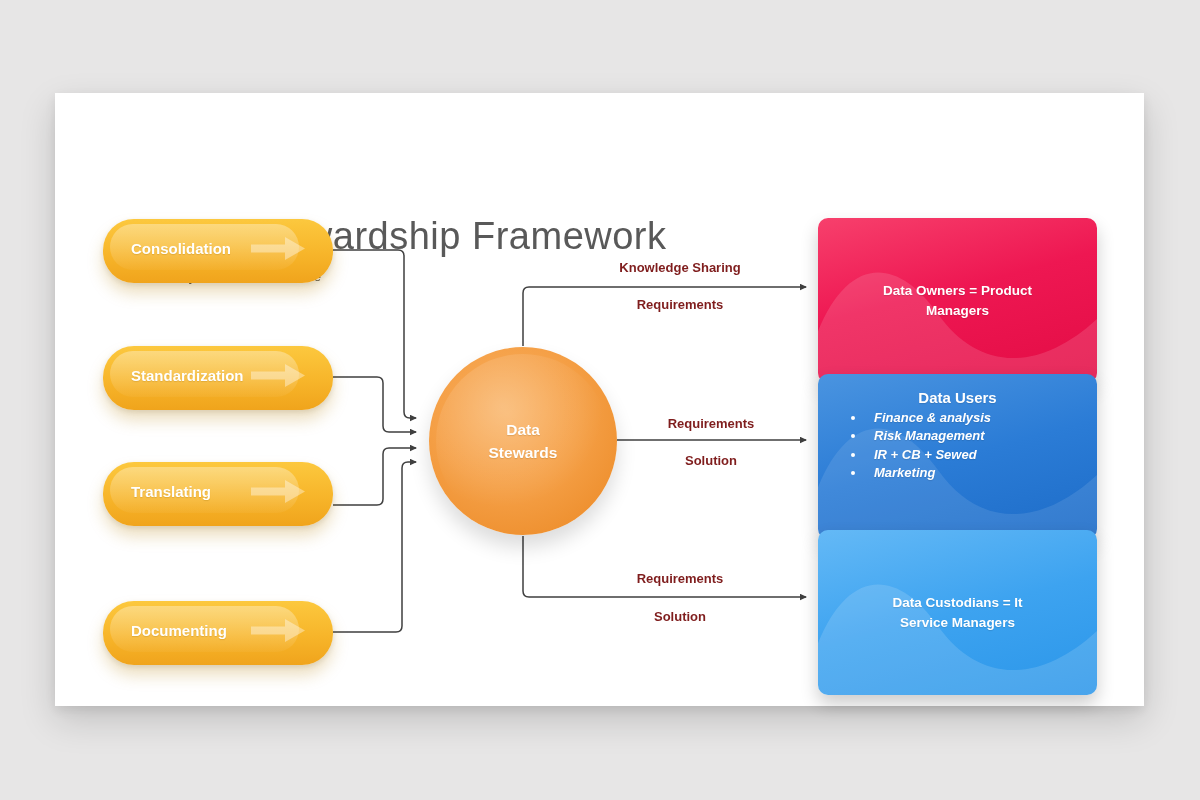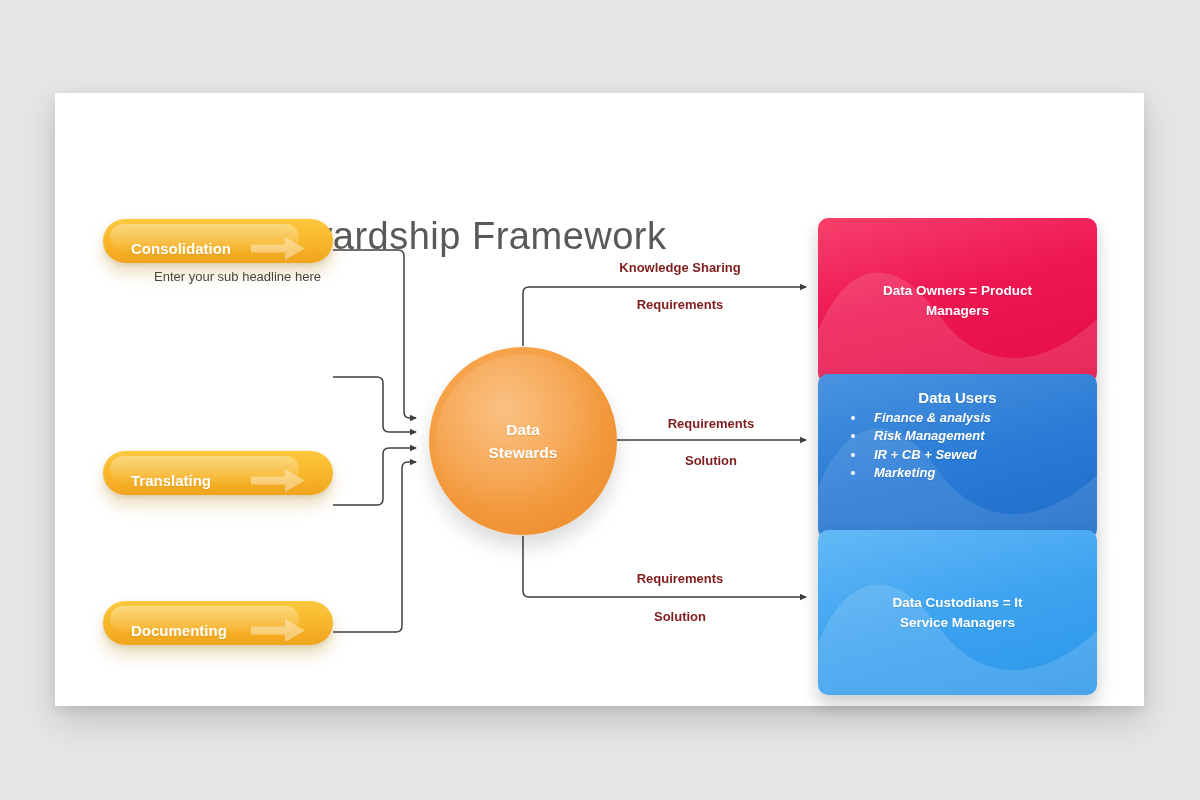--- a/index.html
+++ b/index.html
@@ -34,21 +34,21 @@
     position: absolute;
     left: 99px; top: 176px;
     font-size: 13px;
     color: #3f3f3f;
   }
 
   
   .pill {
     position: absolute;
     left: 103px;
-    width: 230px; height: 44px;
+    width: 230px; height: 64px;
     border-radius: 31px;
     background: linear-gradient(180deg, #fcc83e 0%, #f7b52a 55%, #f0a41c 100%);
     box-shadow: 0 10px 16px rgba(186, 138, 24, 0.28), 0 2px 5px rgba(0,0,0,0.10);
   }
   .pill::before {
     content: "";
     position: absolute;
     left: 7px; top: 5px; right: 34px; bottom: 13px;
     border-radius: 24px;
     background: linear-gradient(180deg, rgba(255,255,255,0.34), rgba(255,255,255,0.04));
@@ -179,21 +179,27 @@
       <path d="M523,536 L523,591 Q523,597 529,597 L806,597" marker-end="url(#arrow)"></path>
     </g>
   </svg>
 
   <div class="pill" style="top:219px">
     <span class="pill-label">Consolidation</span>
     <svg class="pill-arrow" viewBox="0 0 58 29">
       <path d="M2,10.5 L36,10.5 L36,3 L56,14.5 L36,26 L36,18.5 L2,18.5 Z" fill="rgba(255,255,255,0.38)"></path>
     </svg>
   </div>
-  <div class="pill" style="top:451px">
+  <div class="pill" style="top:346px">
+    <span class="pill-label">Standardization</span>
+    <svg class="pill-arrow" viewBox="0 0 58 29">
+      <path d="M2,10.5 L36,10.5 L36,3 L56,14.5 L36,26 L36,18.5 L2,18.5 Z" fill="rgba(255,255,255,0.38)"></path>
+    </svg>
+  </div>
+  <div class="pill" style="top:462px">
     <span class="pill-label">Translating</span>
     <svg class="pill-arrow" viewBox="0 0 58 29">
       <path d="M2,10.5 L36,10.5 L36,3 L56,14.5 L36,26 L36,18.5 L2,18.5 Z" fill="rgba(255,255,255,0.38)"></path>
     </svg>
   </div>
   <div class="pill" style="top:601px">
     <span class="pill-label">Documenting</span>
     <svg class="pill-arrow" viewBox="0 0 58 29">
       <path d="M2,10.5 L36,10.5 L36,3 L56,14.5 L36,26 L36,18.5 L2,18.5 Z" fill="rgba(255,255,255,0.38)"></path>
     </svg>

